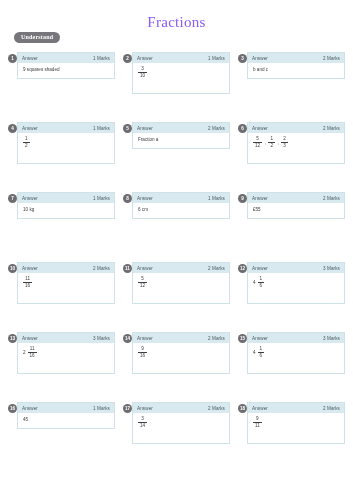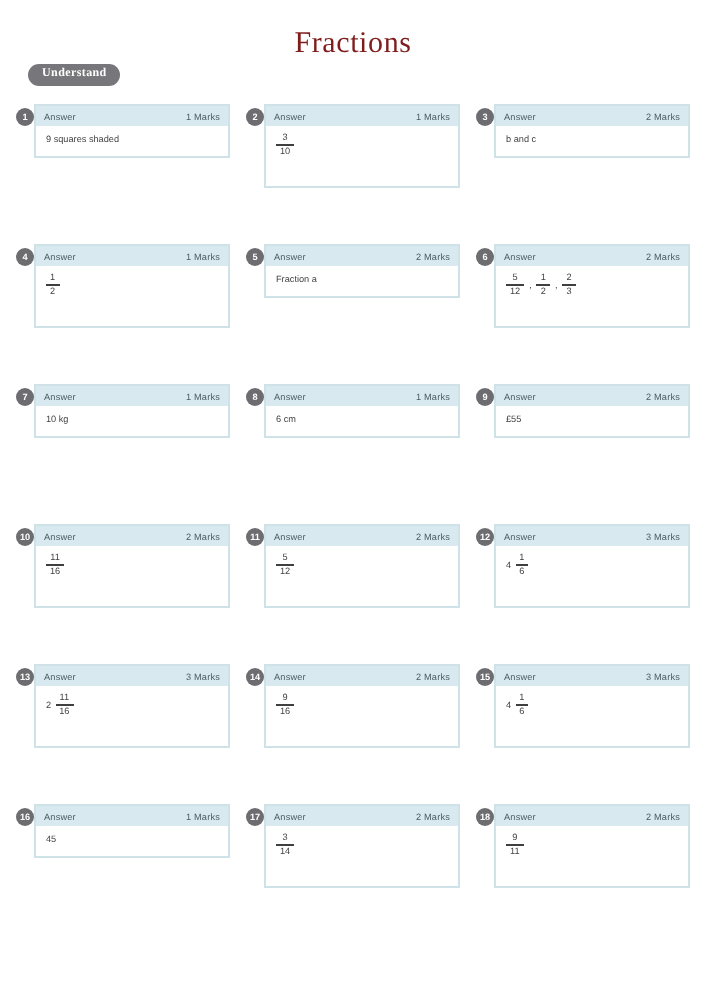--- a/index.html
+++ b/index.html
@@ -19,21 +19,21 @@
     padding: 0;
     position: relative;
   }
 
   
   .page-title {
     text-align: center;
     font-family: "Liberation Serif", serif;
     font-size: 15px;
     font-weight: 400;
-    color: #7f1d1d;
+    color: #8b5cf6;
     letter-spacing: 0.3px;
     padding-top: 14px;
   }
 
   .badge-row {
     padding: 6px 0 0 14px;
     margin-top: -12px;
   }
 
   .badge {

